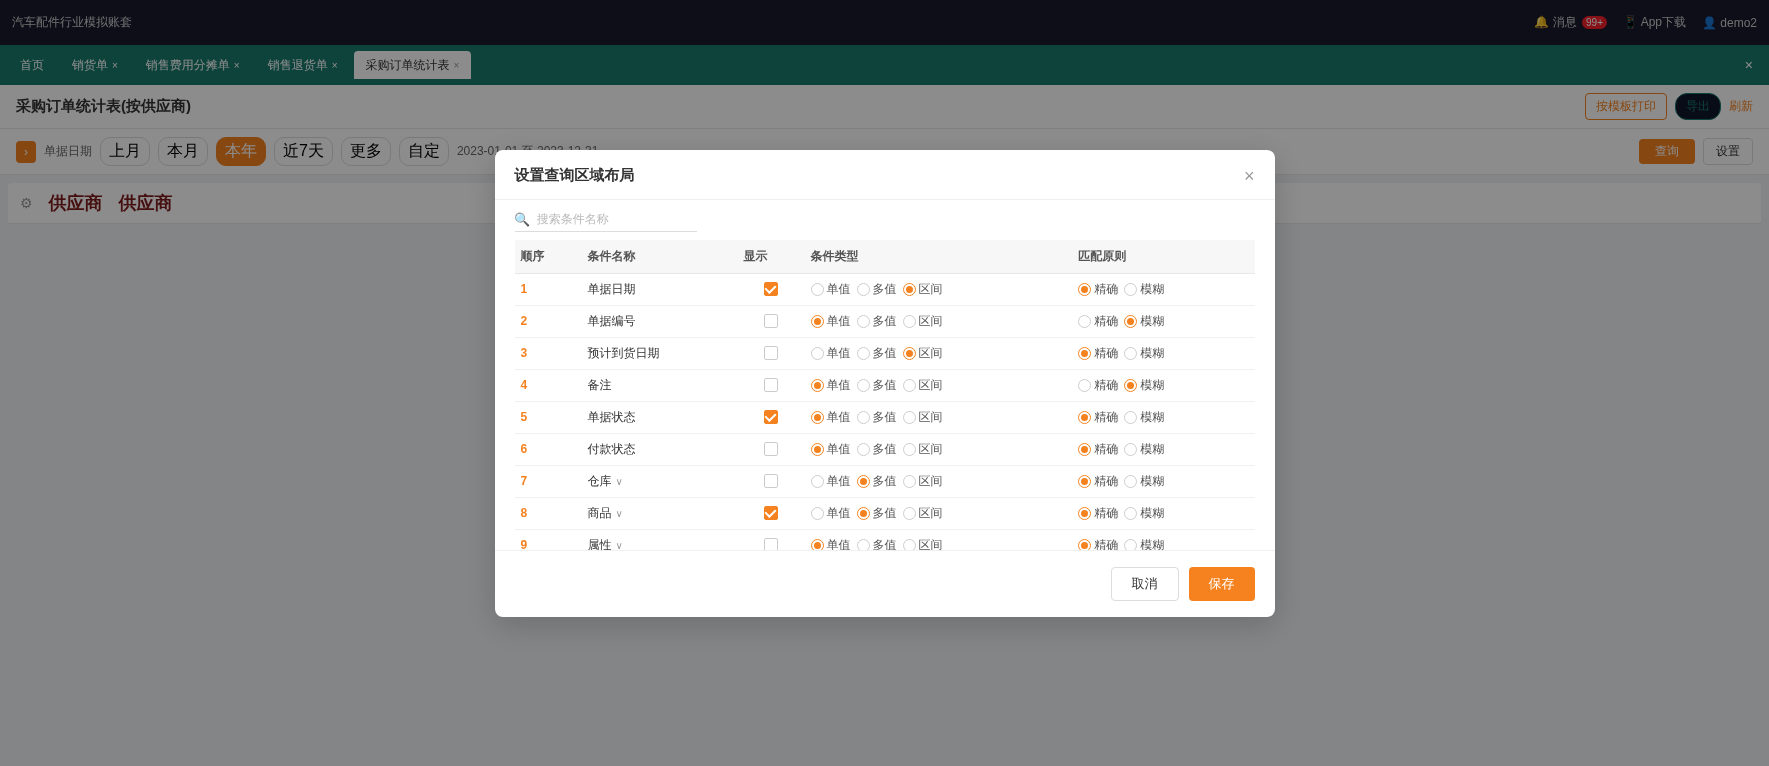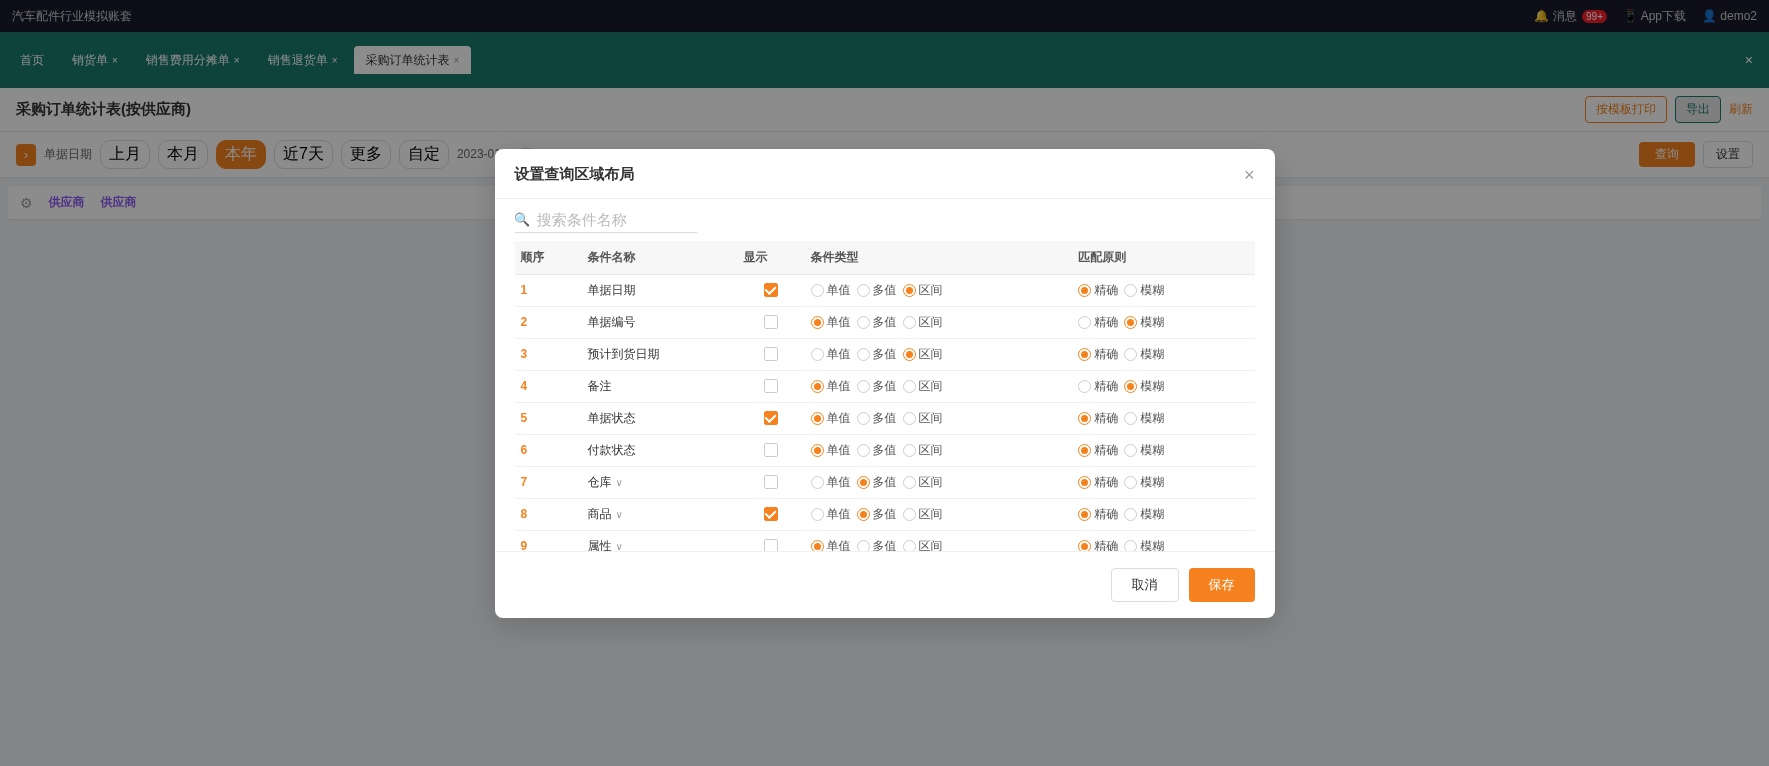--- a/index.html
+++ b/index.html
@@ -1,20 +1,20 @@
 <!DOCTYPE html>
 <html><head>
   <meta charset="utf-8">
   <style>
     * { box-sizing: border-box; margin: 0; padding: 0; }
     body { font-family: 'Microsoft YaHei', Arial, sans-serif; font-size: 13px; background: #f0f2f5; overflow: hidden; }
 
     
     .top-bar {
-      height: 32px;
+      height: 45px;
       background: #1a1a2e;
       display: flex;
       align-items: center;
       justify-content: space-between;
       padding: 0 12px;
       color: #ccc;
       font-size: 12px;
     }
     .top-bar-right { display: flex; align-items: center; gap: 16px; }
     .top-bar-right span { cursor: pointer; }
@@ -22,21 +22,21 @@
       background: #f5222d;
       color: #fff;
       border-radius: 8px;
       padding: 1px 4px;
       font-size: 10px;
       margin-left: 2px;
     }
 
     
     .tab-bar {
-      height: 56px;
+      height: 40px;
       background: #1a7a6e;
       display: flex;
       align-items: center;
       padding: 0 8px;
       gap: 4px;
     }
     .tab-item {
       height: 28px;
       padding: 0 12px;
       border-radius: 4px 4px 0 0;
@@ -65,21 +65,21 @@
       display: flex;
       align-items: center;
       padding: 0 16px;
       border-bottom: 1px solid #e8e8e8;
       justify-content: space-between;
       gap: 28px;
     }
     .page-title { font-size: 15px; font-weight: bold; color: #333; }
     .header-actions { display: flex; align-items: center; gap: 8px; }
     .btn-print { color: #f5821f; border: 1px solid #f5821f; border-radius: 4px; padding: 4px 10px; cursor: pointer; font-size: 12px; background: #fff; }
-    .btn-export { color: #1a7a6e; border: 1px solid #1a7a6e; border-radius: 4px; padding: 4px 10px; cursor: pointer; font-size: 12px; background: #e5e5e5; }
+    .btn-export { color: #1a7a6e; border: 1px solid #1a7a6e; border-radius: 12px; padding: 4px 10px; cursor: pointer; font-size: 12px; background: #0f172a; }
     .btn-refresh { color: #f5821f; border: none; background: none; cursor: pointer; font-size: 12px; }
 
     
     .filter-bar {
       background: #fff;
       padding: 8px 16px;
       display: flex;
       align-items: center;
       gap: 8px;
       border-bottom: 1px solid #e8e8e8;
@@ -99,21 +99,21 @@
       border-radius: 4px;
     }
     .table-header-row {
       display: flex;
       align-items: center;
       padding: 8px 12px;
       border-bottom: 1px solid #e8e8e8;
       gap: 16px;
     }
     .settings-icon { color: #999; cursor: pointer; font-size: 14px; }
-    .col-head { font-size: 12px; color: #8b5cf6; font-weight: bold; }
+    .col-head { font-size: 18px; color: #7f1d1d; font-weight: bold; }
 
     
     .overlay {
       position: fixed;
       top: 0; left: 0; right: 0; bottom: 0;
       background: rgba(0,0,0,0.45);
       z-index: 100;
       display: flex;
       align-items: center;
       justify-content: center;
@@ -167,21 +167,21 @@
     .search-input-wrap {
       display: flex;
       align-items: center;
       border-bottom: 1px solid #ddd;
       padding-bottom: 4px;
       gap: 6px;
     }
     .search-input-wrap input {
       border: none;
       outline: none;
-      font-size: 15px;
+      font-size: 12px;
       color: #333;
       width: 160px;
     }
     .search-input-wrap input::placeholder { color: #bbb; }
 
     
     .dialog-table {
       flex: 1;
       overflow-y: auto;
       padding: 0 20px;

